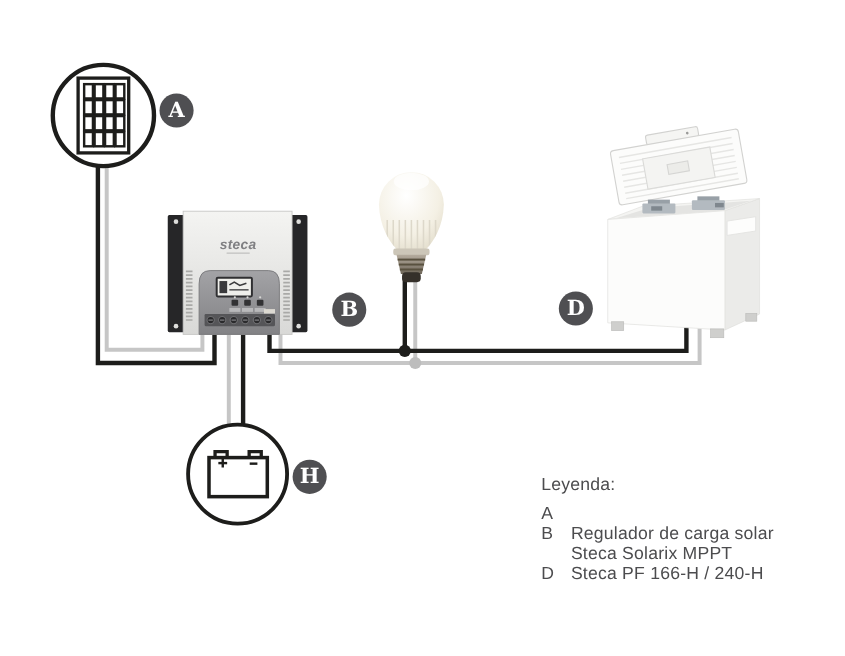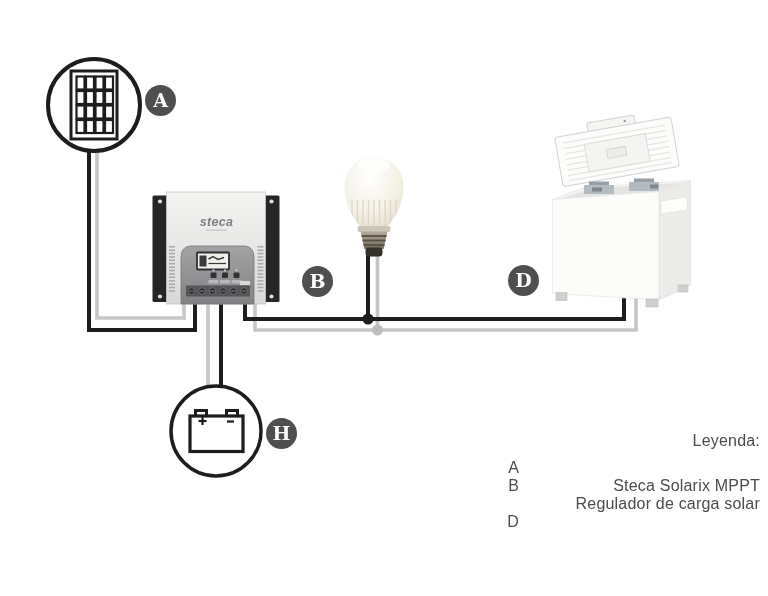--- a/index.html
+++ b/index.html
@@ -8,21 +8,21 @@
     font-family:"Liberation Sans",sans-serif;
   }
   .stage svg{position:absolute;left:0;top:0;}
   .badge{
     position:absolute;width:31px;height:31px;border-radius:50%;
     background:#4f4f52;color:#fff;text-align:center;
     font:700 19px/31px "DejaVu Serif",serif;
   }
   .legend{
     position:absolute;left:492px;top:432px;width:268px;
-    color:#4c4c4e;font-size:16px;line-height:18px;letter-spacing:.2px;text-align:right;
+    color:#4c4c4e;font-size:16px;line-height:18px;letter-spacing:.2px;
   }
   .legend-title{margin:0 0 9px 0;}
   .legend-row{display:flex;}
   .legend-key{flex:none;width:27px;}
   .legend-text{flex:1;}
 </style>
 </head>
 <body>
 
 <div class="stage">
@@ -228,22 +228,23 @@
   <div class="badge" style="left:266px;top:418px">H</div>
 
   <div class="legend">
     <div class="legend-title">Leyenda:</div>
     <div class="legend-row">
       <span class="legend-key">A</span>
     </div>
     <div class="legend-row">
       <span class="legend-key">B</span>
       <span class="legend-text">
+        <div>Regulador de carga solar</div>
         <div>Steca Solarix MPPT</div>
-        <div>Regulador de carga solar</div>
       </span>
     </div>
     <div class="legend-row">
       <span class="legend-key">D</span>
+      <span class="legend-text">Steca PF 166-H / 240-H</span>
     </div>
   </div>
 
 </div>
 
 </body></html>

